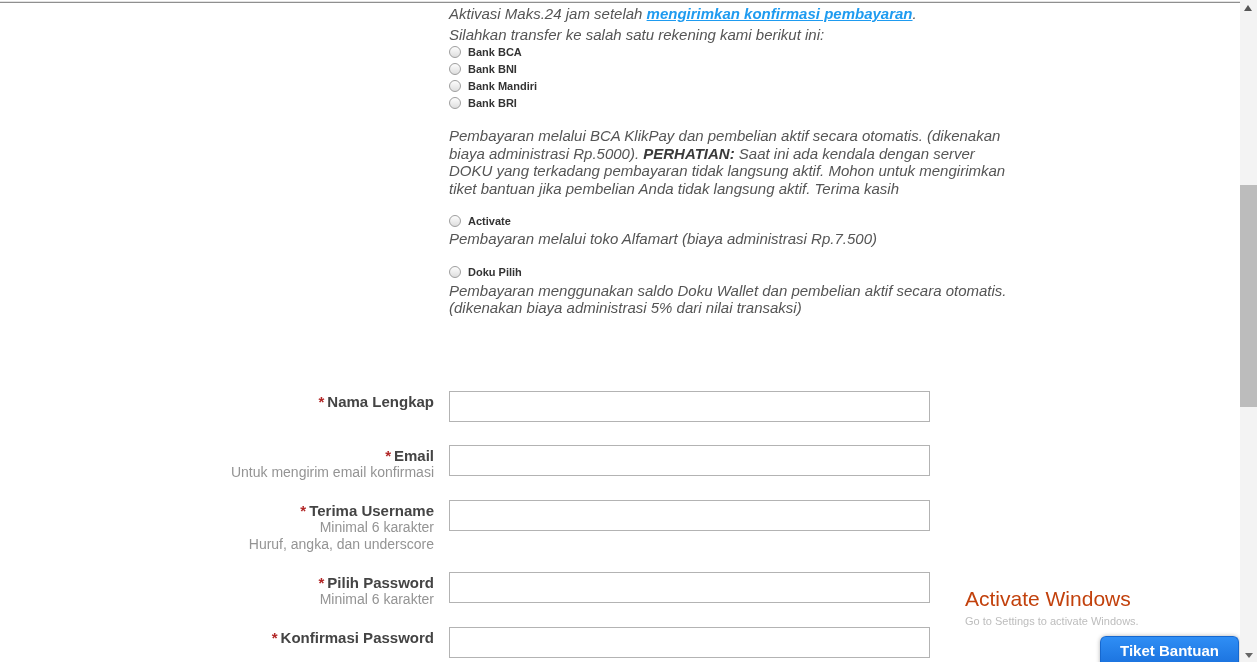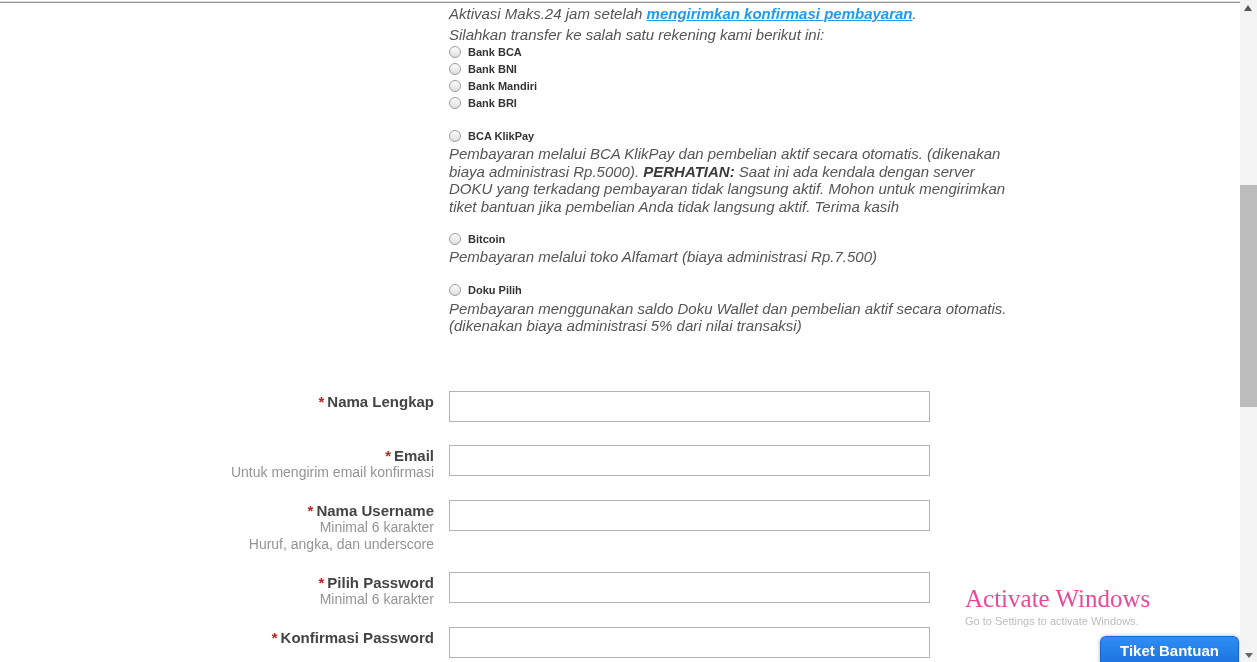--- a/index.html
+++ b/index.html
@@ -38,21 +38,21 @@
   .label-col { width:434px; text-align:right; padding-top:2px; line-height:17px; }
   .field-label { font-size:15px; font-weight:600; color:#444; }
   .req { color:#b22727; font-weight:700; margin-right:3px; }
   .helper { font-size:14px; color:#949494; line-height:17px; }
   .input-col { margin-left:15px; }
   .text-input { width:481px; height:31px; border:1px solid #b3b3b3; background:#fff;
                 font-size:15px; padding:0 6px; font-family:"Liberation Sans",sans-serif; }
 
   
   .watermark { position:absolute; left:965px; top:587px; }
-  .wm-title { font-size:25px; color:#ec4899; line-height:24px;font-family:Liberation Serif, serif; }
+  .wm-title { font-size:21px; color:#c2410c; line-height:24px; }
   .wm-sub { font-size:11px; color:#bdbdbd; margin-top:4px; }
 
   
   .help-btn { position:absolute; left:1100px; top:636px; width:139px; height:30px;
               border-radius:6px 6px 0 0; border:1px solid #1668cf; border-bottom:none;
               background:linear-gradient(180deg,#2f8ef5,#1a71dd);
               color:#fff; font-weight:700; font-size:15px; text-align:center;
               line-height:27px; cursor:pointer; box-shadow:0 0 4px rgba(0,0,0,.3);
               font-family:"Liberation Sans",sans-serif; }
 
@@ -90,34 +90,30 @@
       <span class="radio"></span>
       <span class="opt-label">Bank Mandiri</span>
     </div>
     <div class="bank-row">
       <span class="radio"></span>
       <span class="opt-label">Bank BRI</span>
     </div>
 
 
     <div class="opt-block">
-      <div class="opt-head">
-        <span class="radio"></span>
-        <span class="opt-label">BCA KlikPay</span>
-      </div>
       <div class="opt-desc"><span>Pembayaran melalui BCA KlikPay dan pembelian aktif secara otomatis. (dikenakan
 biaya administrasi Rp.5000). </span><b>PERHATIAN:</b><span> Saat ini ada kendala dengan server
 DOKU yang terkadang pembayaran tidak langsung aktif. Mohon untuk mengirimkan
 tiket bantuan jika pembelian Anda tidak langsung aktif. Terima kasih</span></div>
     </div>
 
     <div class="opt-block" style="margin-top:15px;">
       <div class="opt-head">
         <span class="radio"></span>
-        <span class="opt-label">Bitcoin</span>
+        <span class="opt-label">Activate</span>
       </div>
       <div class="opt-desc">Pembayaran melalui toko Alfamart (biaya administrasi Rp.7.500)</div>
     </div>
 
     <div class="opt-block">
       <div class="opt-head">
         <span class="radio"></span>
         <span class="opt-label">Doku Pilih</span>
       </div>
       <div class="opt-desc">Pembayaran menggunakan saldo Doku Wallet dan pembelian aktif secara otomatis.
@@ -141,21 +137,21 @@
         <span class="field-label"><span class="req">*</span><span>Email</span></span>
         <div class="helper">Untuk mengirim email konfirmasi</div>
       </div>
       <div class="input-col">
         <input class="text-input" type="text" value="" style="">
       </div>
     </div>
 
     <div class="form-row">
       <div class="label-col">
-        <span class="field-label"><span class="req">*</span><span>Nama Username</span></span>
+        <span class="field-label"><span class="req">*</span><span>Terima Username</span></span>
         <div class="helper">Minimal 6 karakter</div>
         <div class="helper">Huruf, angka, dan underscore</div>
       </div>
       <div class="input-col">
         <input class="text-input" type="text" value="" style="">
       </div>
     </div>
 
     <div class="form-row">
       <div class="label-col">

